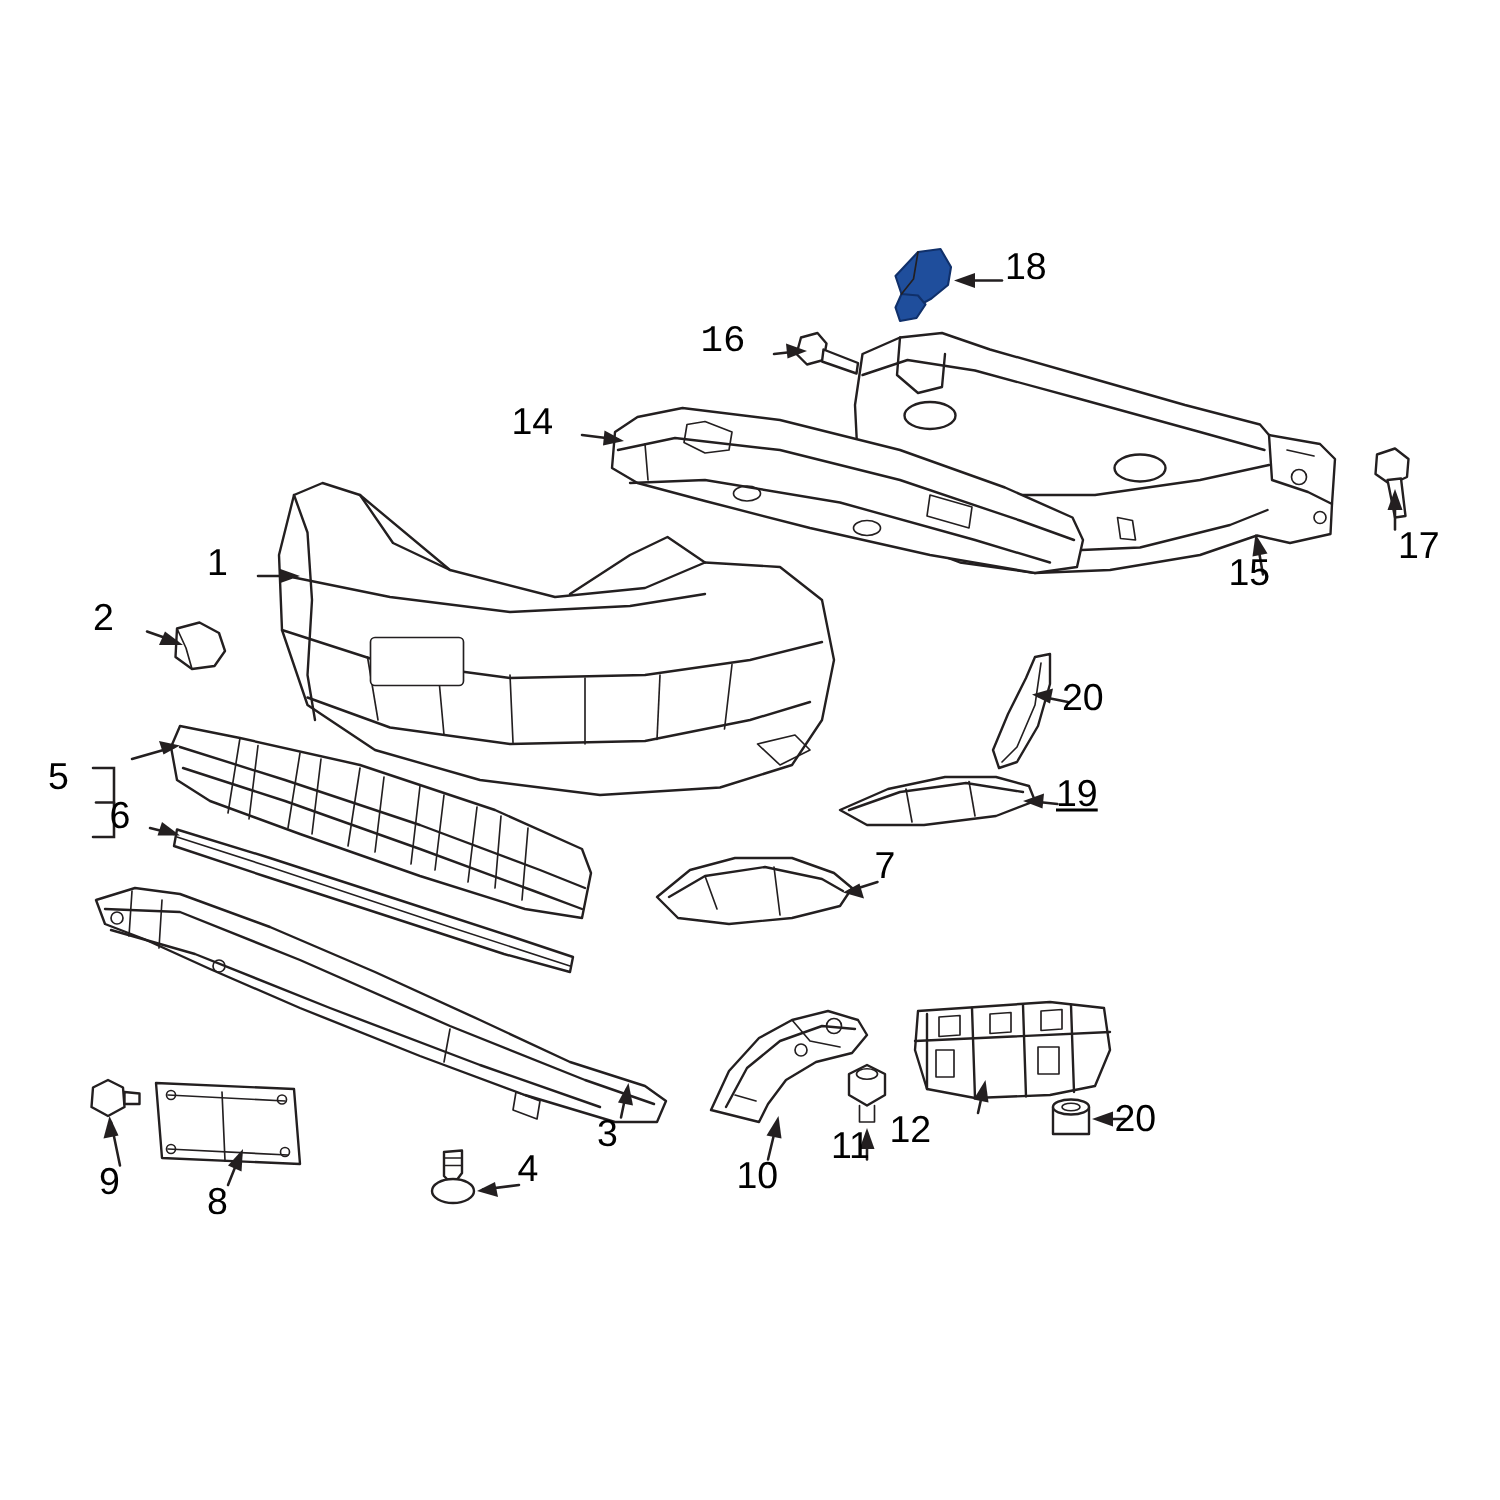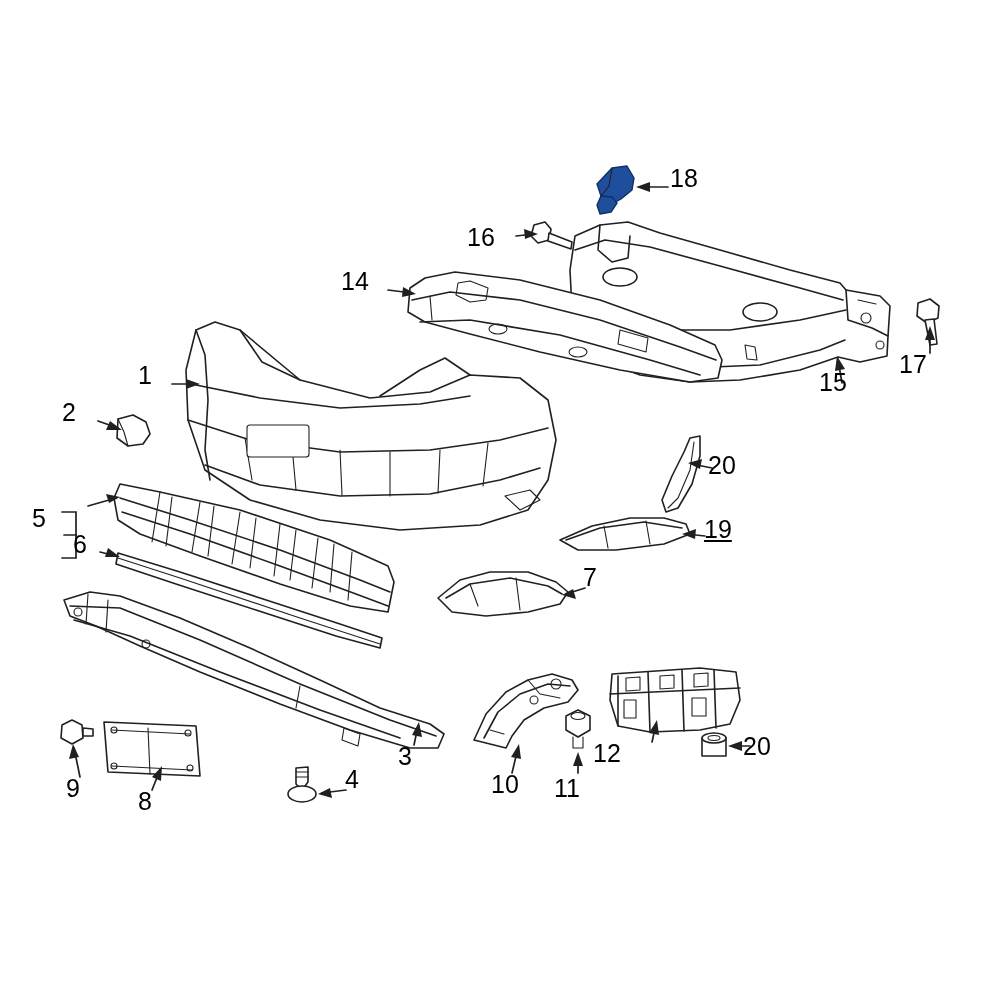--- a/index.html
+++ b/index.html
@@ -293,24 +293,24 @@
   <div class="callout-label" style="left:138px; top:363px;">1</div>
   <div class="callout-label" style="left:62px;  top:400px;">2</div>
   <div class="callout-label" style="left:398px; top:744px;">3</div>
   <div class="callout-label" style="left:345px; top:767px;">4</div>
   <div class="callout-label" style="left:32px;  top:506px;">5</div>
   <div class="callout-label" style="left:73px;  top:532px;">6</div>
   <div class="callout-label" style="left:583px; top:565px;">7</div>
   <div class="callout-label" style="left:138px; top:789px;">8</div>
   <div class="callout-label" style="left:66px;  top:776px;">9</div>
   <div class="callout-label" style="left:491px; top:772px;">10</div>
-  <div class="callout-label" style="left:554px; top:776px;">11</div>
+  <div class="callout-label" style="left:554px; top:752px;">11</div>
   <div class="callout-label" style="left:593px; top:741px;">12</div>
   <div class="callout-label" style="left:743px; top:734px;">20</div>
   <div class="callout-label" style="left:341px; top:269px;text-align:right;">14</div>
   <div class="callout-label" style="left:819px; top:370px;">15</div>
-  <div class="callout-label" style="left:467px; top:225px;">16</div>
-  <div class="callout-label" style="left:899px; top:352px;">17</div>
+  <div class="callout-label" style="left:467px; top:215px;font-family:Liberation Mono, monospace;">16</div>
+  <div class="callout-label" style="left:932px; top:352px;">17</div>
   <div class="callout-label" style="left:670px; top:166px;">18</div>
   <div class="callout-label" style="left:704px; top:517px;text-decoration:underline;">19</div>
   <div class="callout-label" style="left:708px; top:453px;text-align:right;">20</div>
 
 </div>
 
 </body></html>

